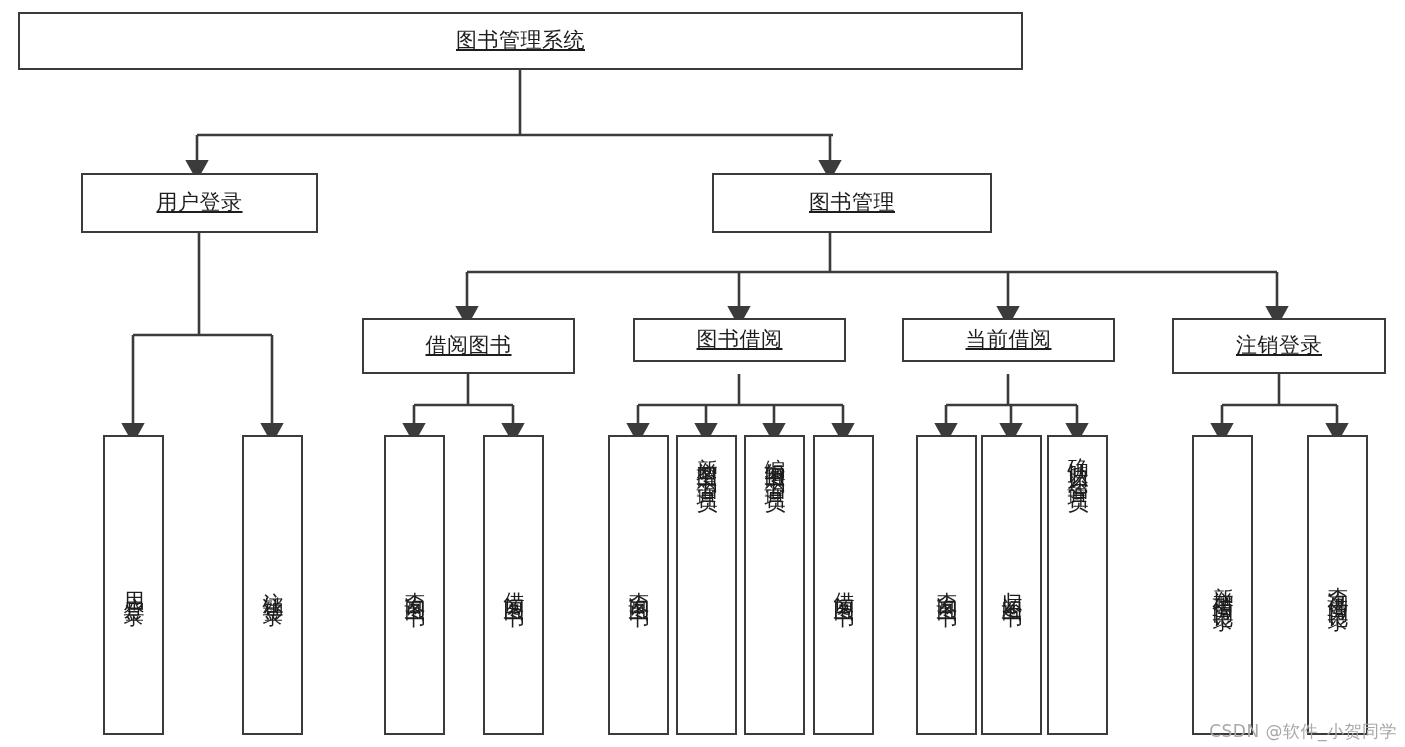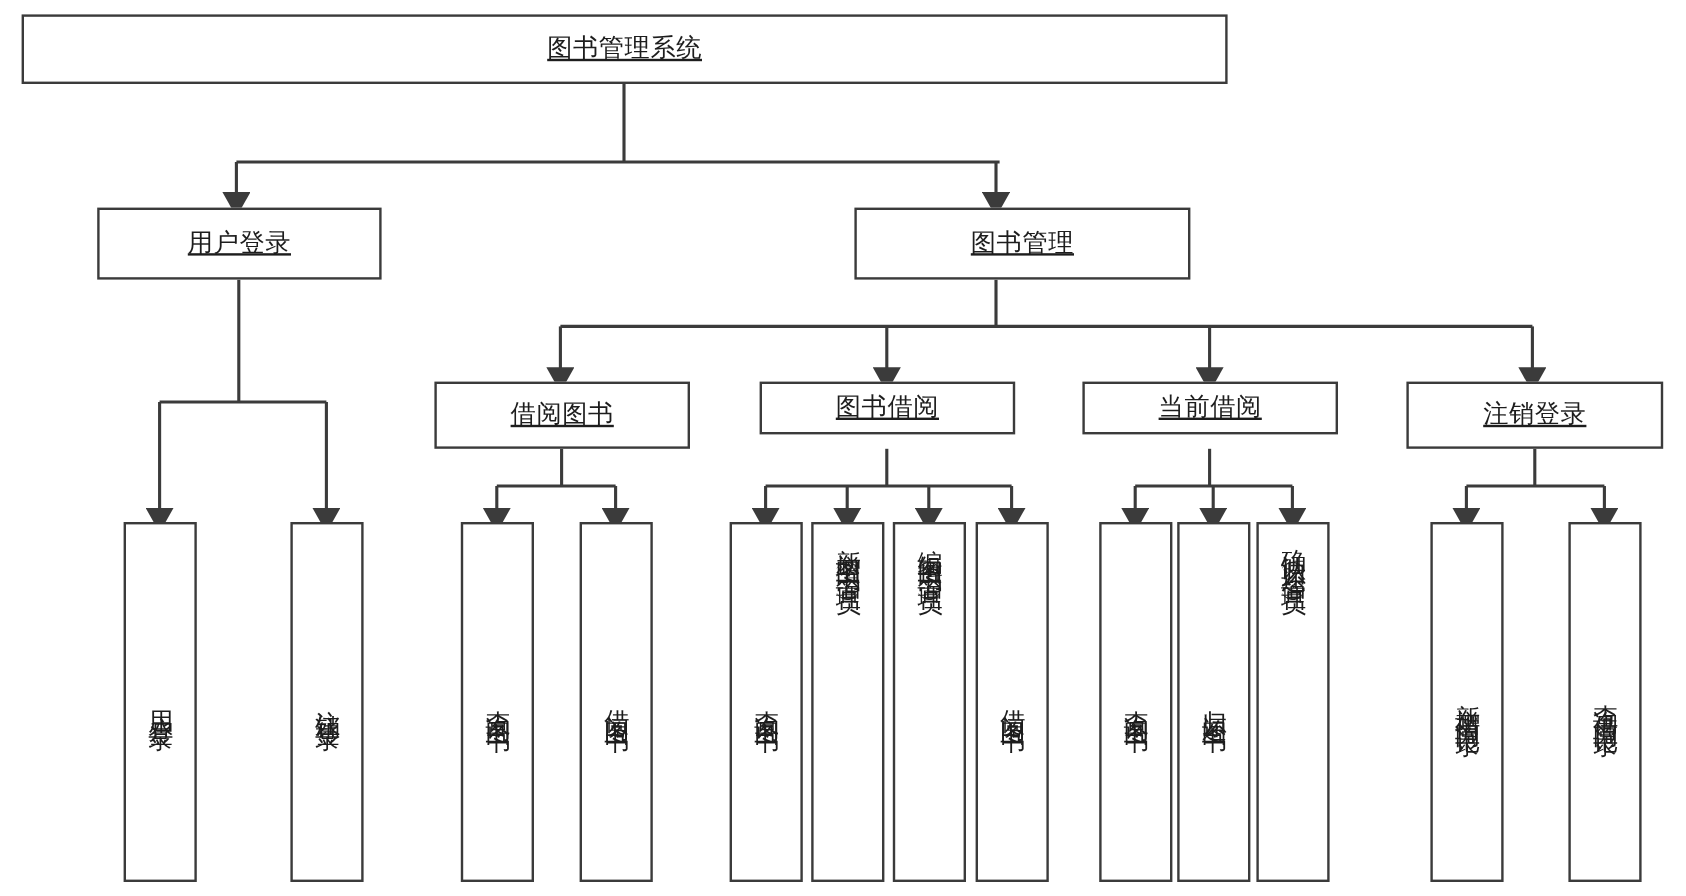--- a/index.html
+++ b/index.html
@@ -188,14 +188,15 @@
     <span class="node-label-v">确认归还（管理员）</span>
   </div>
 
   <div class="node-box leaf centered" style="left:1192px; top:435px; width:61px; height:300px;">
     <span class="node-label-v">新增借阅记录</span>
   </div>
   <div class="node-box leaf centered" style="left:1307px; top:435px; width:61px; height:300px;">
     <span class="node-label-v">查询借阅记录</span>
   </div>
 
+  <div id="watermark">CSDN @软件_小贺同学</div>
 
 </div>
 
 </body></html>

